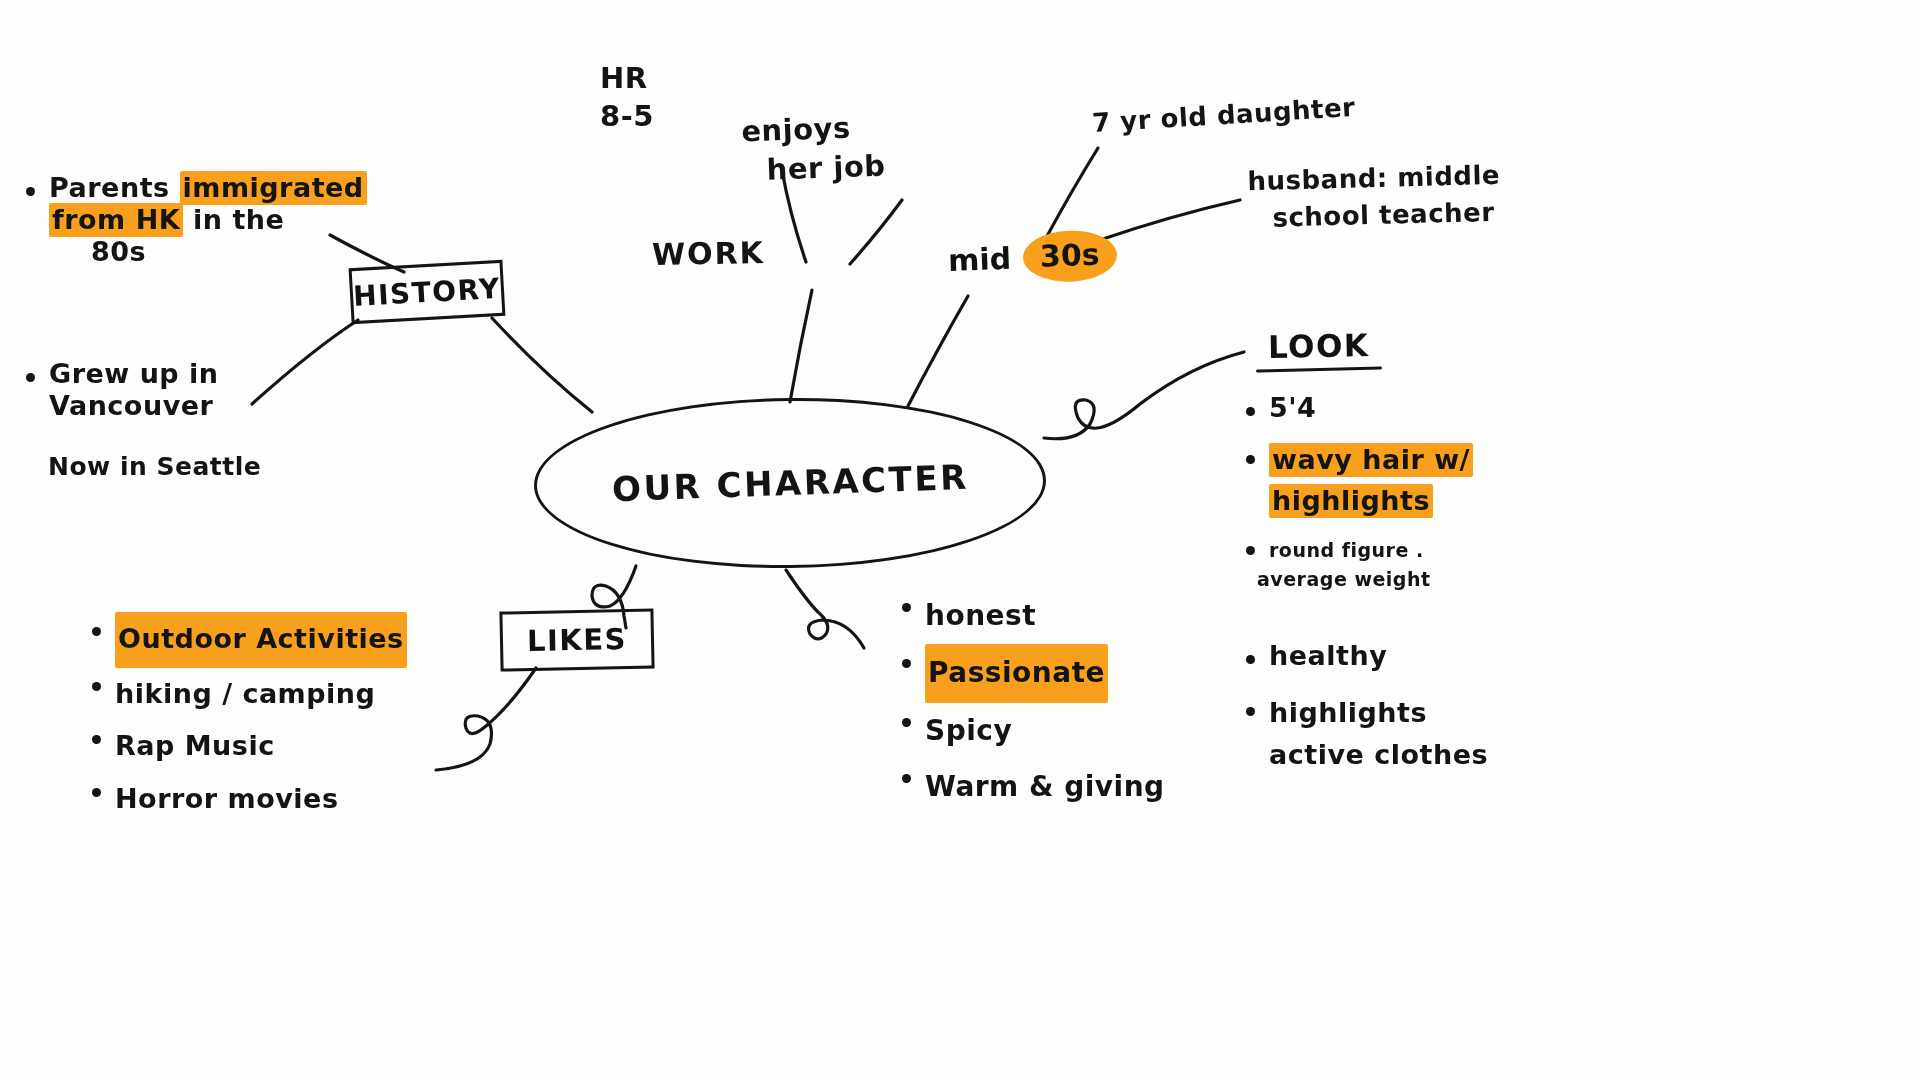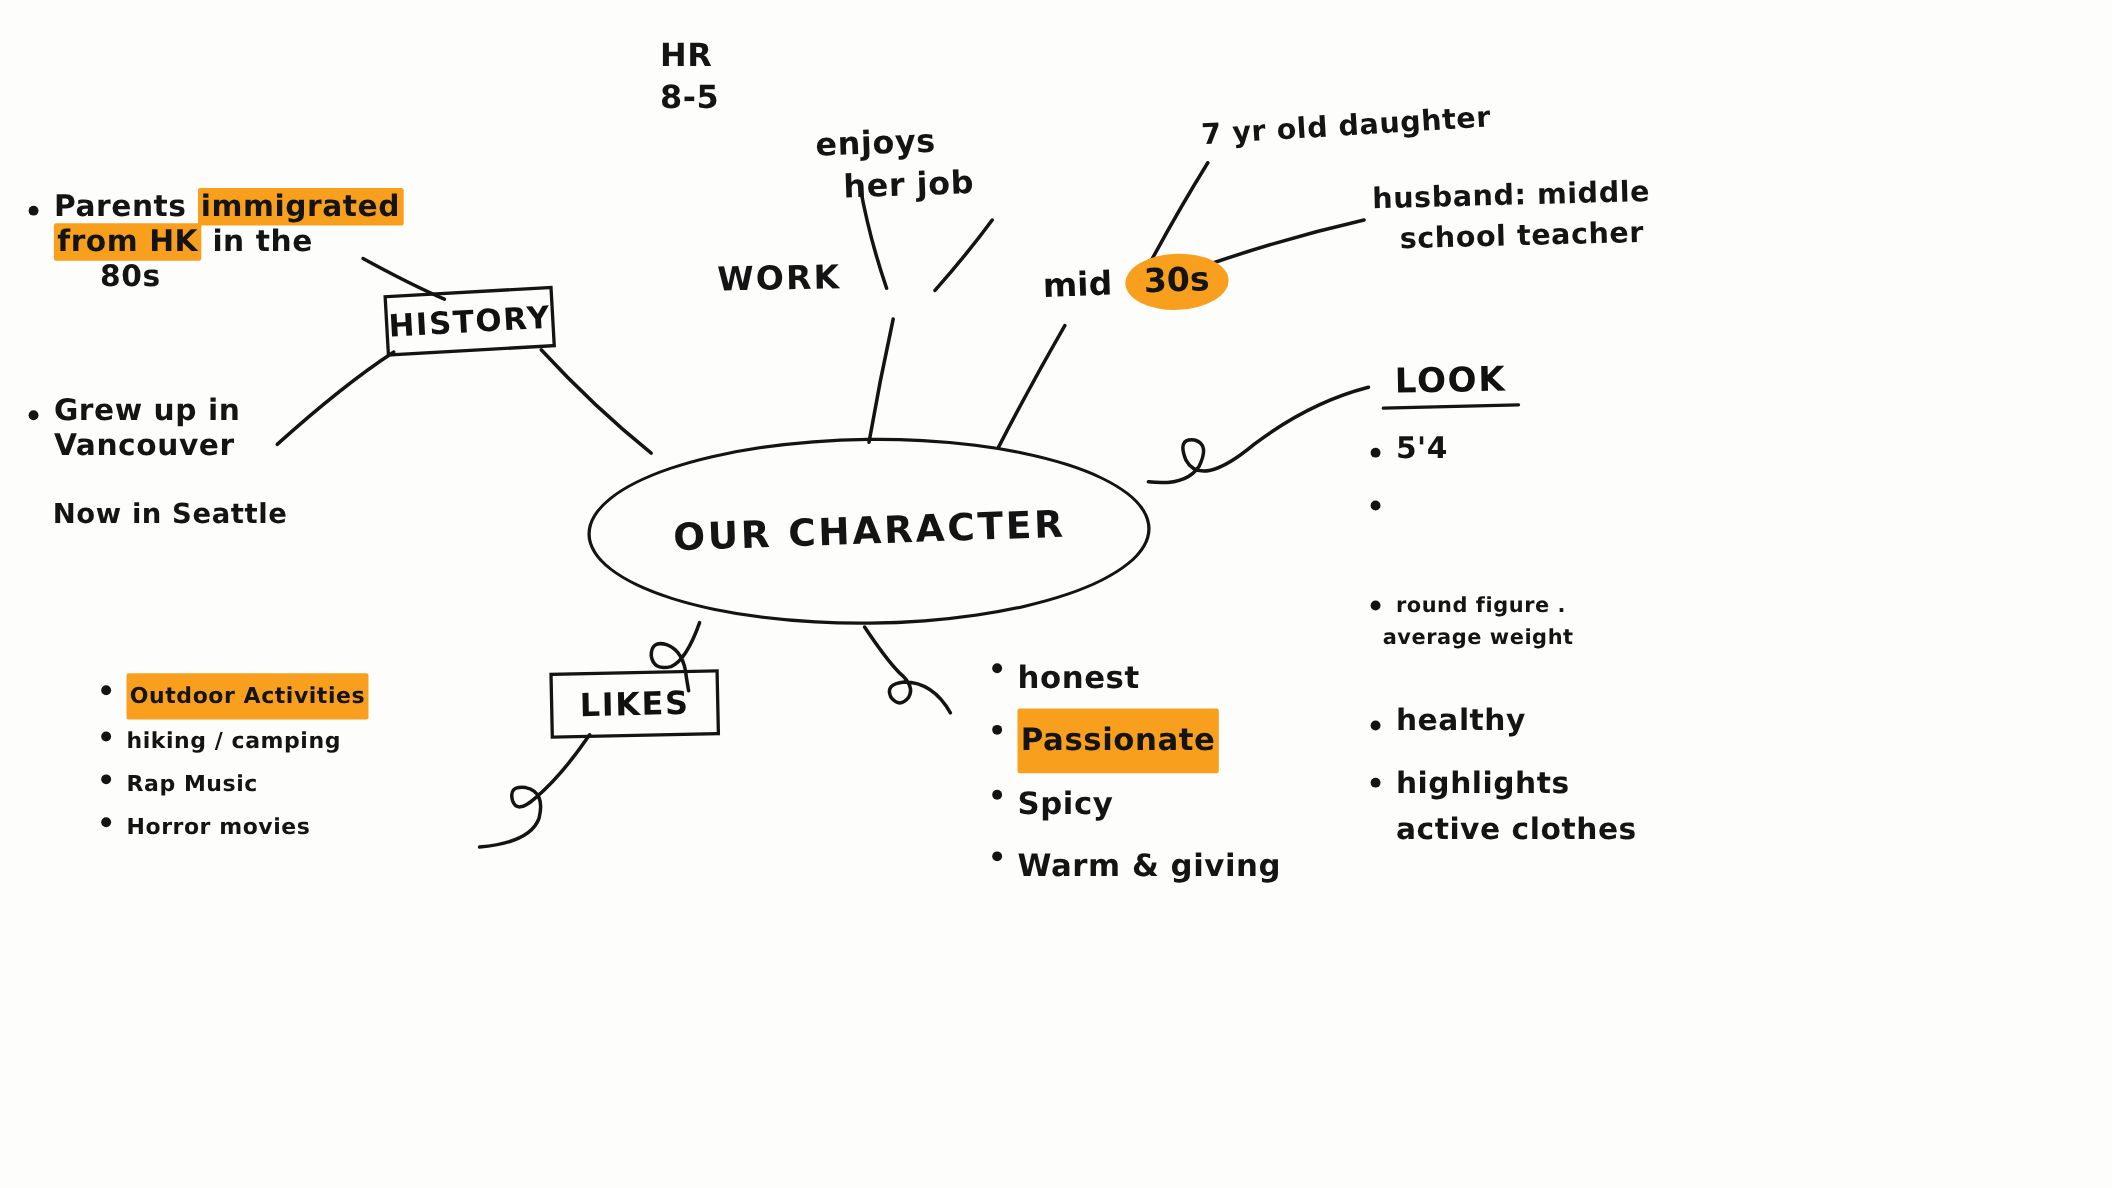--- a/index.html
+++ b/index.html
@@ -184,21 +184,21 @@
       <span class="dot"></span>
       <span>
         <span>Grew up in</span><br>
         <span>Vancouver</span>
       </span>
     </div>
   </div>
 
   <div class="ink" style="left:48px; top:452px; font-size:25px;">Now in Seattle</div>
 
-  <div class="ink" style="left:600px; top:32px; font-size:29px; line-height:1.3;">
+  <div class="ink" style="left:600px; top:60px; font-size:29px; line-height:1.3;">
     <div>HR</div>
     <div>8-5</div>
   </div>
 
   <div class="ink" style="left:742px; top:110px; font-size:29px; line-height:1.35; transform:rotate(-2deg);">
     <div>enjoys</div>
     <div style="margin-left:24px;">her job</div>
   </div>
 
   <div class="ink" style="left:652px; top:236px; font-size:30px; letter-spacing:2px; transform:rotate(-1deg);">WORK</div>
@@ -223,20 +223,24 @@
   <div class="ink" style="left:1246px; top:392px; font-size:27px;">
     <div class="bullet-row">
       <span class="dot"></span>
       <span>5'4</span>
     </div>
   </div>
 
   <div class="ink" style="left:1246px; top:440px; font-size:27px; line-height:1.5;">
     <div class="bullet-row">
       <span class="dot"></span>
+      <span>
+        <span class="hl">wavy hair w/</span><br>
+        <span class="hl">highlights</span>
+      </span>
     </div>
   </div>
 
   <div class="ink" style="left:1246px; top:536px; font-size:19px; line-height:1.55;">
     <div class="bullet-row">
       <span class="dot"></span>
       <span>
         <span>round figure .</span><br>
         <span style="margin-left:-12px; display:inline-block;">average weight</span>
       </span>
@@ -257,21 +261,21 @@
         <span>highlights</span><br>
         <span>active clothes</span>
       </span>
     </div>
   </div>
 
   <div id="likes-box" class="box">
     <span class="label">LIKES</span>
   </div>
 
-  <div class="ink" style="left:92px; top:612px; font-size:20px; line-height:1.95;text-align:center;">
+  <div class="ink" style="left:92px; top:612px; font-size:27px; line-height:1.95;text-align:center;">
     <div class="bullet-row">
       <span class="dot"></span>
       <span class="hl">Outdoor Activities</span>
     </div>
     <div class="bullet-row">
       <span class="dot"></span>
       <span>hiking / camping</span>
     </div>
     <div class="bullet-row">
       <span class="dot"></span>

